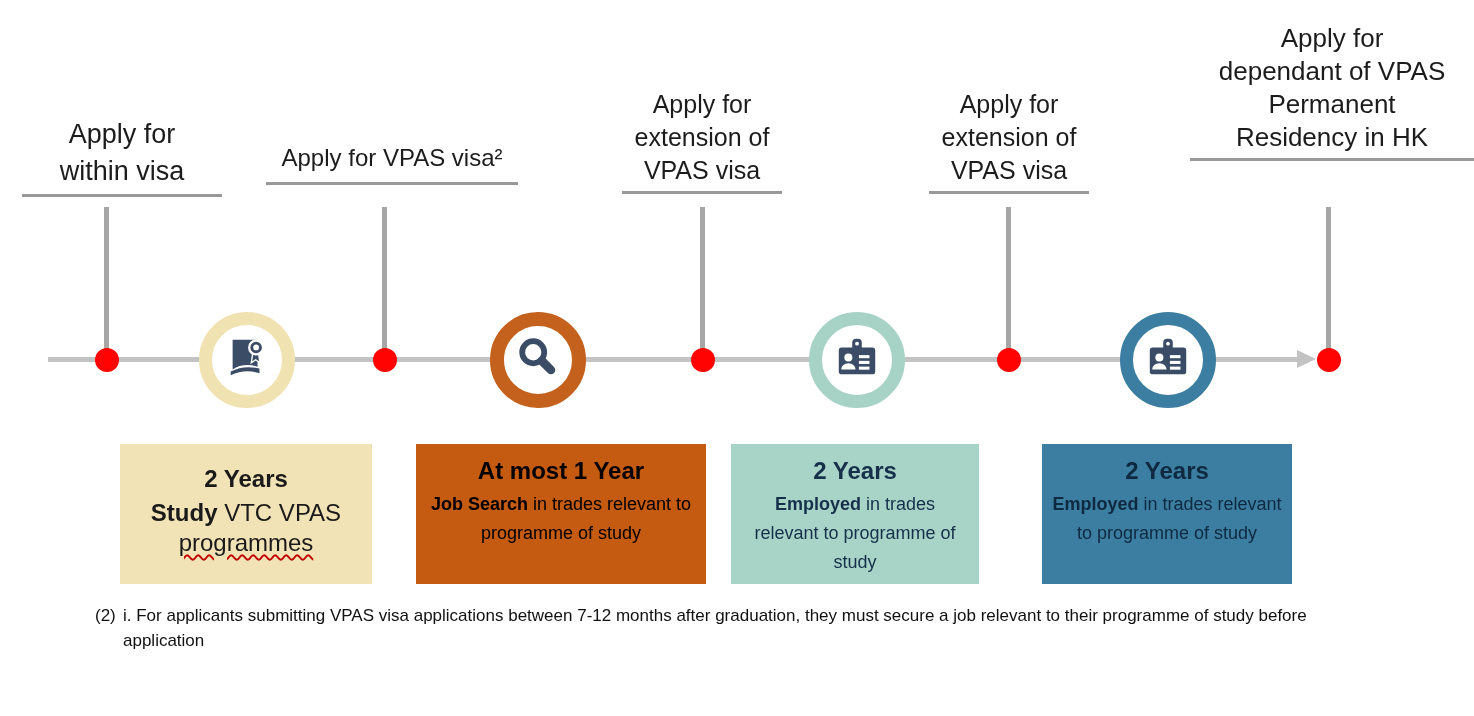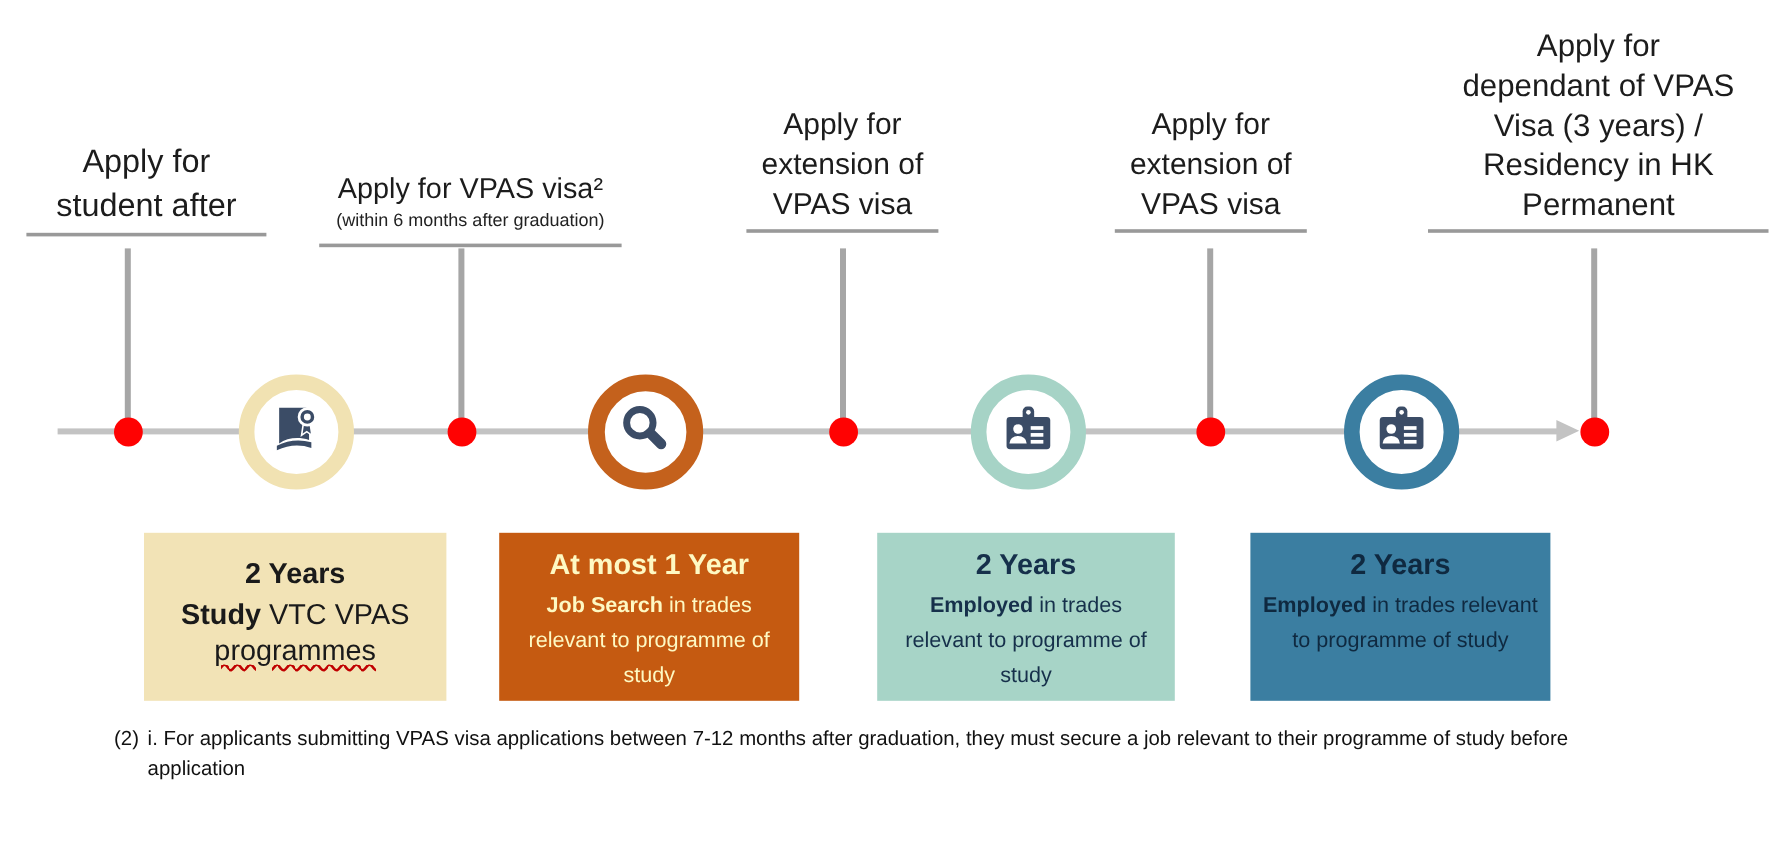--- a/index.html
+++ b/index.html
@@ -77,21 +77,21 @@
     position: absolute;
     top: 444px; height: 140px;
     text-align: center;
     padding: 12px 10px 0 10px;
   }
   .stage-box .duration { font-weight: bold; font-size: 24px; line-height: 30px; }
   .stage-box .desc { font-size: 18px; line-height: 29px; margin-top: 4px; }
   .stage-box .desc b { font-weight: bold; }
   .box-1 { left: 120px;  width: 252px; background: #f2e3b6; color: #1a1a1a; padding-top: 20px; }
   .box-1 .desc { font-size: 24px; line-height: 30px; }
-  .box-2 { left: 416px;  width: 250px; background: #c55a11; color: #fef9c3; }
+  .box-2 { left: 416px;  width: 290px; background: #c55a11; color: #000000; }
   .box-3 { left: 731px;  width: 248px; background: #a7d4c7; color: #16304b; }
   .box-4 { left: 1042px; width: 250px; background: #3b7ea1; color: #0f2940; }
   .squiggle {
     text-decoration: underline;
     text-decoration-style: wavy;
     text-decoration-color: #c00000;
     text-decoration-thickness: 2px;
     text-underline-offset: 3px;
   }
 
@@ -106,46 +106,44 @@
   .footnote .marker { flex: 0 0 28px; }
   .footnote .items p { margin: 0; }
 </style>
 </head>
 <body>
 
 <div class="stage-canvas">
 
   <div class="milestone-label lbl-1">
     <div class="ln">Apply for</div>
-    <div class="ln">student after</div>
+    <div class="ln">within visa</div>
   </div>
 
   <div class="milestone-label lbl-2">
     <div class="ln">Apply for VPAS visa²</div>
-    <div class="ln note">(within 6 months after graduation)</div>
   </div>
 
   <div class="milestone-label lbl-3">
     <div class="ln">Apply for</div>
     <div class="ln">extension of</div>
     <div class="ln">VPAS visa</div>
   </div>
 
   <div class="milestone-label lbl-4">
     <div class="ln">Apply for</div>
     <div class="ln">extension of</div>
     <div class="ln">VPAS visa</div>
   </div>
 
   <div class="milestone-label lbl-5">
     <div class="ln">Apply for</div>
     <div class="ln">dependant of VPAS</div>
-    <div class="ln">Visa (3 years) /</div>
+    <div class="ln">Permanent</div>
     <div class="ln">Residency in HK</div>
-    <div class="ln">Permanent</div>
   </div>
 
   <div class="connector" style="left:104px"></div>
   <div class="connector" style="left:382px"></div>
   <div class="connector" style="left:700px"></div>
   <div class="connector" style="left:1006px"></div>
   <div class="connector" style="left:1326px"></div>
 
   <div class="hline"></div>
   <div class="arrow-head"></div>

